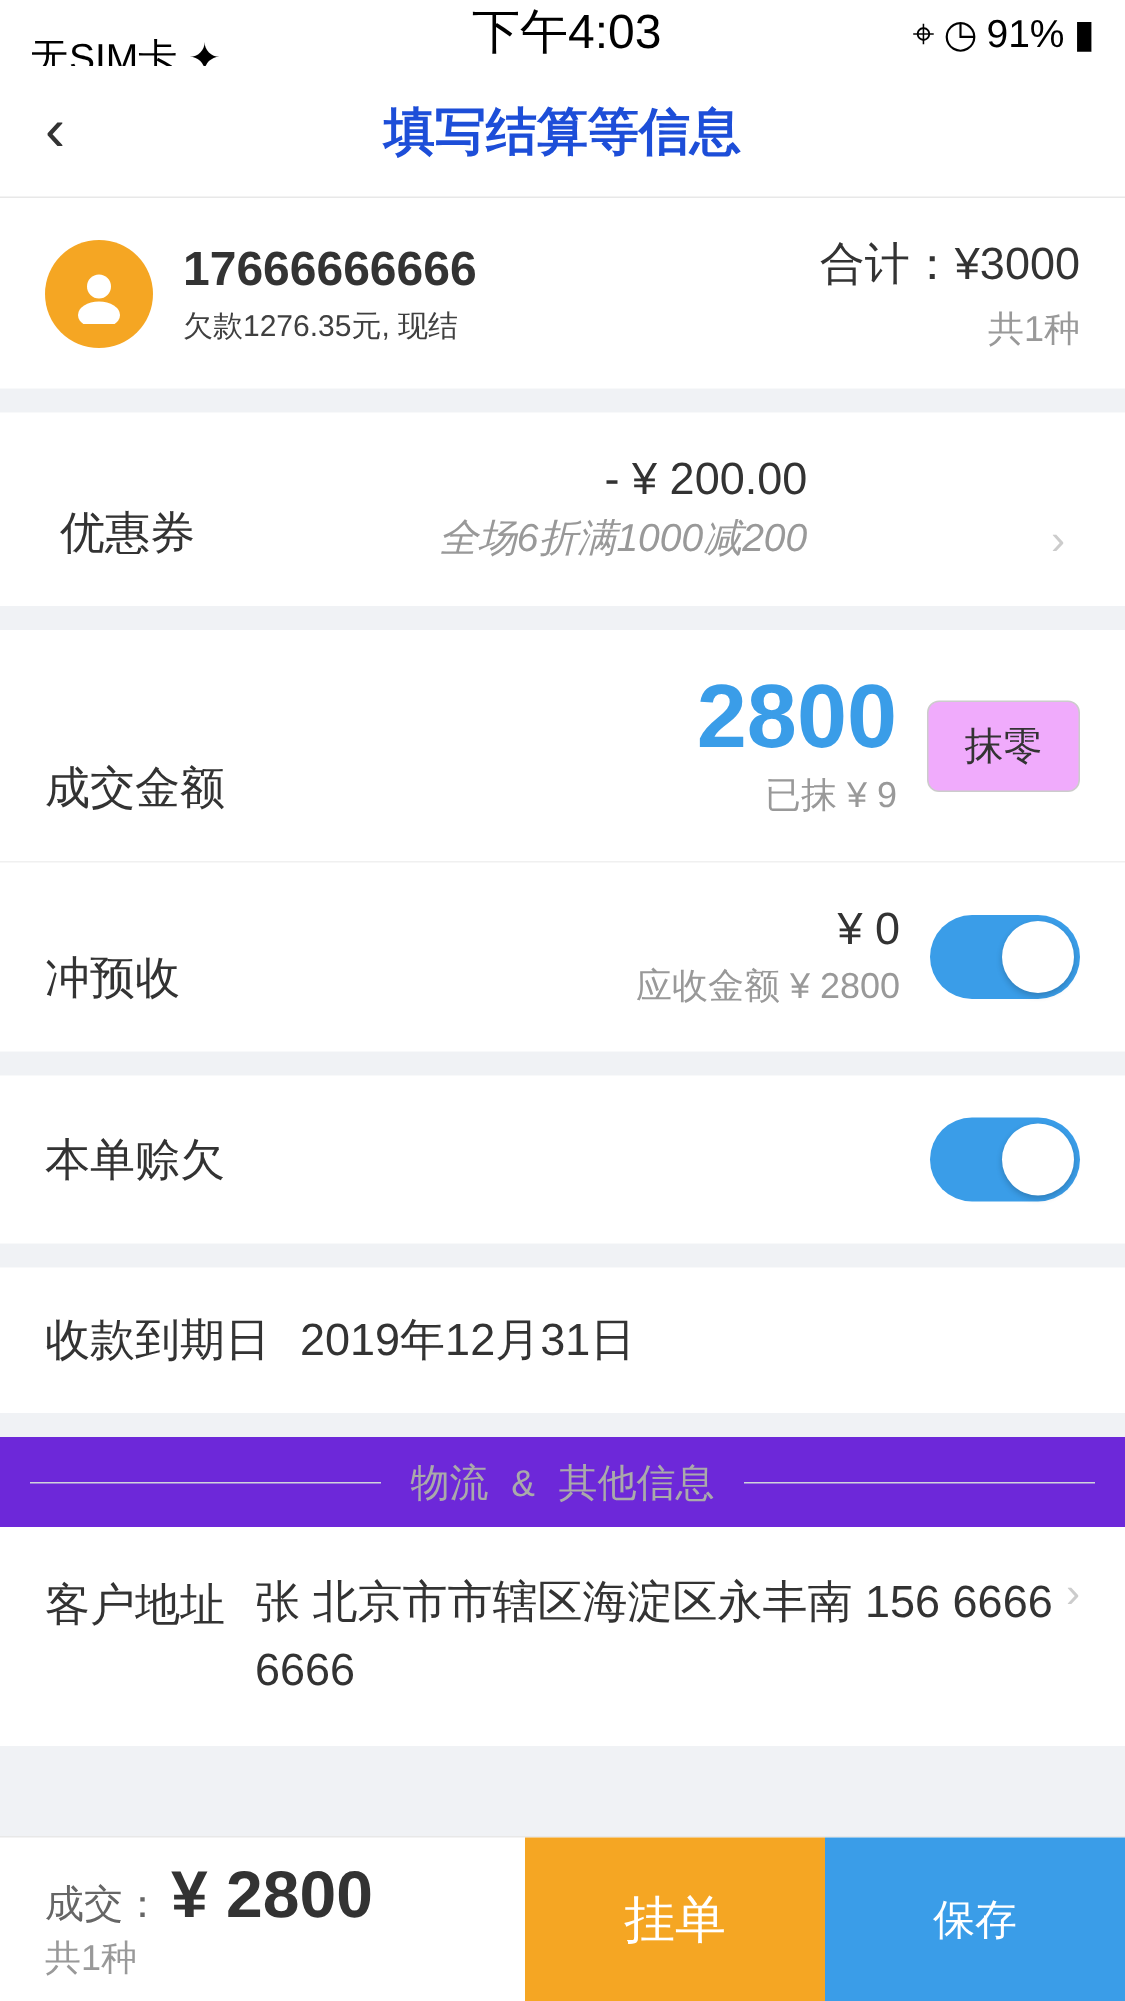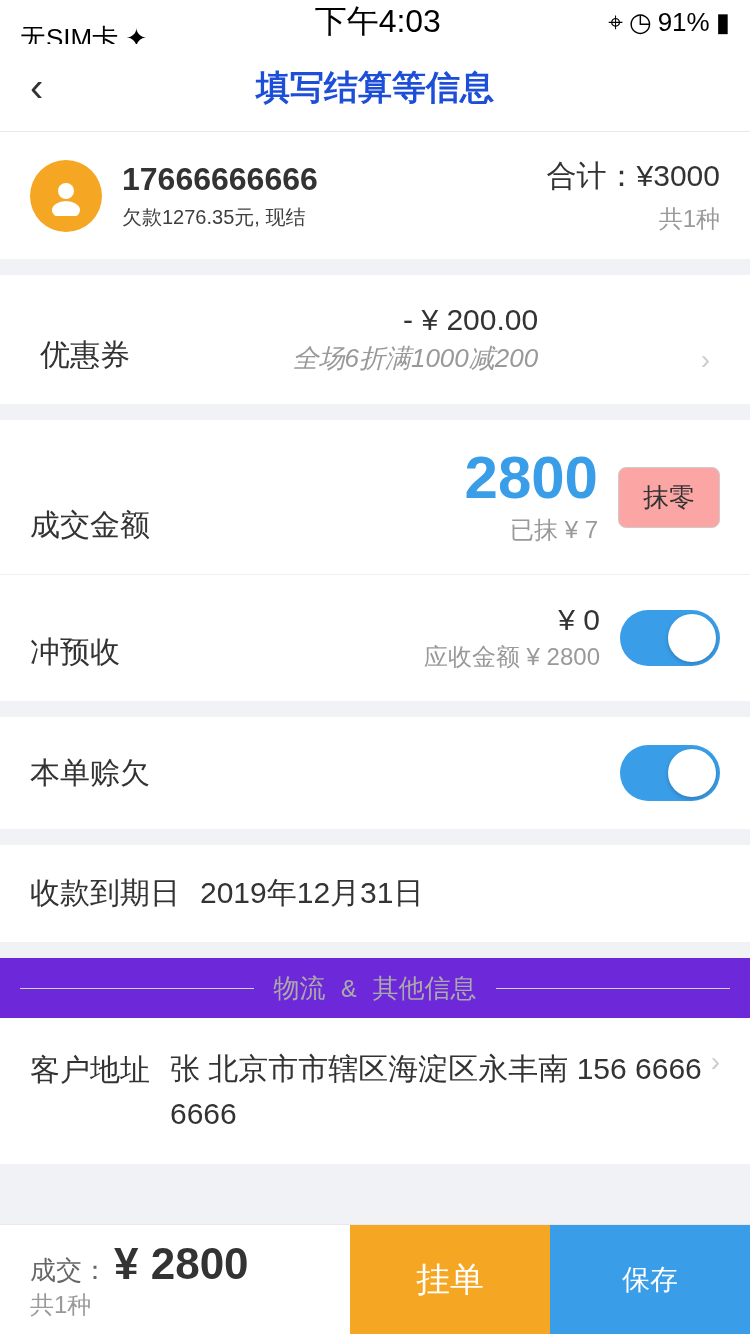--- a/index.html
+++ b/index.html
@@ -163,21 +163,21 @@
       color: #999;
       text-align: right;
       margin-top: 6px;
     }
     .round-btn {
       border: 1px solid #ccc;
       border-radius: 8px;
       padding: 12px 24px;
       font-size: 26px;
       color: #333;
-      background: #fca5a5;
+      background: #f0abfc;
       cursor: pointer;
     }
 
     
     .precharge-row {
       padding: 28px 30px;
       display: flex;
       align-items: flex-end;
       justify-content: space-between;
       border-top: 1px solid #f0f0f0;
@@ -428,21 +428,21 @@
     </div>
   </div>
 
   <div class="section-white">
 
     <div class="deal-amount-row">
       <div class="deal-label">成交金额</div>
       <div class="deal-right">
         <div>
           <div class="deal-amount">2800</div>
-          <div class="deal-erased">已抹  ¥ 7</div>
+          <div class="deal-erased">已抹  ¥ 9</div>
         </div>
         <button class="round-btn">抹零</button>
       </div>
     </div>
 
     <div class="precharge-row">
       <div class="precharge-label">冲预收</div>
       <div class="precharge-right">
         <div class="precharge-amount-wrap">
           <div class="precharge-amount">¥ 0</div>

